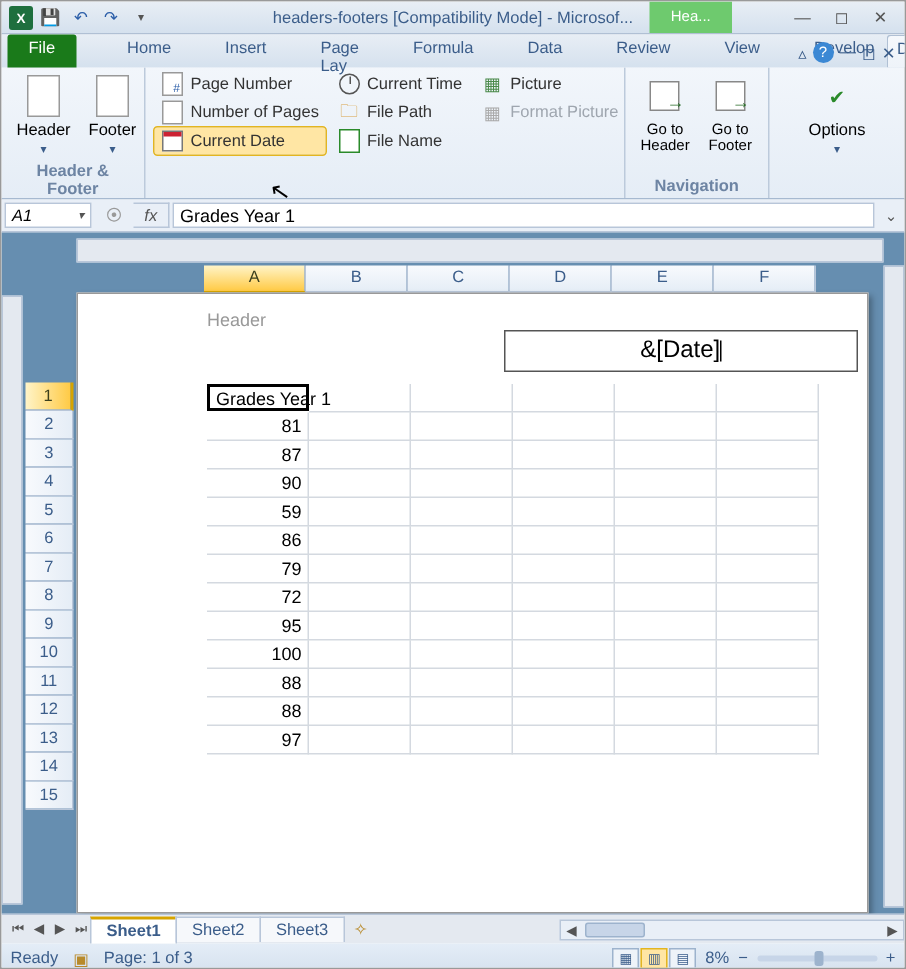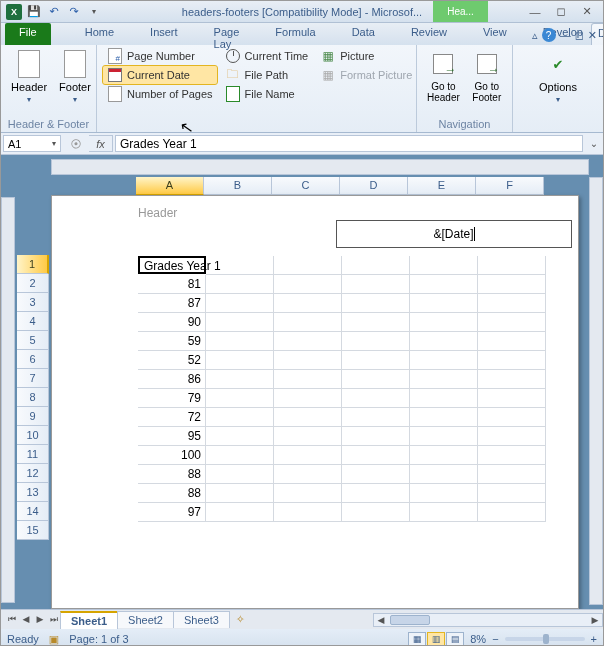--- a/index.html
+++ b/index.html
@@ -101,21 +101,21 @@
     border-bottom: 1px solid #a6b9d0;
     display: flex;
   }
   .group {
     border-right: 1px solid #bccadb;
     padding: 2px 6px 2px 6px;
     display: flex;
     flex-direction: column;
   }
   .group-body { flex: 1; display: flex; align-items: flex-start; gap: 4px; }
-  .group-label { text-align: center; color: #6d84a3; font-size: 11px; padding: 2px 0 0 0; }
+  .group-label { text-align: center; color: #6d84a3; font-size: 11px; padding: 2px 0 0 0; font-weight: bold; }
   .big-btn {
     display: flex; flex-direction: column; align-items: center; justify-content: flex-start;
     padding: 2px 4px; gap: 2px;
     border-radius: 3px;
   }
   .big-btn .big-icon { width: 30px; height: 30px; display:flex;align-items:center;justify-content:center; }
   .big-btn .arrow { font-size: 8px; color: #3b5d8a; }
   .small-row { display: flex; flex-direction: column; gap: 1px; }
   .small-btn {
     display: flex; align-items: center; gap: 4px; padding: 1px 4px; border-radius: 2px;
@@ -134,42 +134,42 @@
   .check-ico { color:#2a8a2a; font-size:13px; }
 
   
   .fbar {
     height: 22px;
     display: flex;
     align-items: stretch;
     border-bottom: 1px solid #b8c6d9;
     background: #e9eff7;
   }
-  .namebox { width:58px; background:#fff; border:1px solid #b8c6d9; margin:2px; display:flex;align-items:center;padding:0 4px;font-size:11px; }
+  .namebox { width:58px; background:#fff; border:1px solid #b8c6d9; margin:2px; display:flex;align-items:center;padding:0 4px;font-size:11px;font-style:italic; }
   .namebox .dd { margin-left:auto; color:#555; font-size:8px;}
   .fx-label { width:24px; display:flex;align-items:center;justify-content:center;font-style:italic;color:#555;border:1px solid #b8c6d9;border-left:none;margin:2px 0; background:#e9eff7;}
   .formula-input { flex:1; background:#fff;border:1px solid #b8c6d9;margin:2px;display:flex;align-items:center;padding:0 4px;font-size:12px; }
   .fbar-exp { width:18px;display:flex;align-items:center;justify-content:center;color:#555;font-size:10px;}
 
   
   .sheet-wrap { position: relative; height: 454px; background: #668eb0; overflow:hidden;}
   .ruler-top { position:absolute;top:4px;left:50px;right:14px;height:16px;background:#e4e9f0;border:1px solid #b8c6d9; }
   .col-headers { position:absolute;top:22px;left:50px;right:14px;height:18px;display:flex; }
   .col-h { flex:0 0 68px;border-right:1px solid #b8c6d9;border-bottom:1px solid #b8c6d9;background:linear-gradient(#f8fafd,#e5edf6);text-align:center;color:#3b5d8a;font-size:11px;line-height:17px; }
   .col-h.active { background:linear-gradient(#fff4c8,#ffca45); color:#3b3f1d; border-bottom-color:#d6a400;}
   .col-h.first-spacer { flex: 0 0 85px; background: #668eb0; border:none;}
   .row-headers { position:absolute;top:100px;left:16px;width:32px; }
   .row-h { height:19px;background:linear-gradient(90deg,#f8fafd,#e5edf6);border-bottom:1px solid #b8c6d9;border-right:1px solid #b8c6d9;text-align:center;color:#3b5d8a;font-size:11px;line-height:18px; }
   .row-h.active { background:linear-gradient(90deg,#fff4c8,#ffca45); color:#3b3f1d; border-right:2px solid #d6a400;}
   .vruler { position:absolute;top:42px;left:0px;width:14px;bottom:6px;background:#e4e9f0;border:1px solid #b8c6d9; }
   .vscroll { position:absolute;top:22px;right:0;bottom:4px;width:14px;background:#e4e9f0;border:1px solid #b8c6d9; }
 
   .page { position:absolute; top:40px; left:50px; width:528px; height:414px; background:#fff;border:1px solid #999; box-shadow:2px 2px 4px rgba(0,0,0,0.3); }
   .header-label { position:absolute; top:10px; left:86px; color:#999; font-size:12px; }
-  .header-box { position:absolute; top:24px; left:284px; width:236px; height:28px; border:1px solid #555; display:flex; align-items:center; justify-content:center; font-size:12px; }
+  .header-box { position:absolute; top:24px; left:284px; width:236px; height:28px; border:1px solid #555; display:flex; align-items:center; justify-content:center; font-size:16px; }
   .header-box .cursor { border-right:1px solid #000; height:14px;}
   .grid { position:absolute; top:60px; left:86px; }
   .grid-row { display:flex; height:19px; }
   .cell { width:68px; height:19px; border-right:1px solid #d4d9e0; border-bottom:1px solid #d4d9e0; text-align:right; padding:0 4px; font-size:12px; line-height:18px; }
   .cell.a1 { text-align:left; border:2px solid #000; height:18px; line-height:16px; white-space:nowrap; overflow:visible; position:relative; z-index:2; background:#fff;}
 
   
   .sheet-tabs {
     height: 20px;
     background: #e4e9f0;
@@ -280,31 +280,31 @@
     <div class="group-body" style="flex-direction:row;gap:4px;">
       <div class="small-row">
         <div class="small-btn">
           <span class="small-icon">
               <span class="page-ico">
                 <span style="position:absolute;bottom:0;right:1px;font-size:8px;color:#2a5da8;">#</span>
               </span>
             </span>
           <span>Page Number</span>
         </div>
+        <div class="small-btn">
+          <span class="small-icon">
+              <span class="page-ico"></span>
+            </span>
+          <span>Number of Pages</span>
+        </div>
         <div class="small-btn highlighted">
           <span class="small-icon">
               <span class="cal-ico"></span>
             </span>
           <span>Current Date</span>
-        </div>
-        <div class="small-btn">
-          <span class="small-icon">
-              <span class="page-ico"></span>
-            </span>
-          <span>Number of Pages</span>
         </div>
       </div>
       <div class="small-row">
         <div class="small-btn">
           <span class="small-icon">
               <span class="clock-ico"></span>
             </span>
           <span>Current Time</span>
         </div>
         <div class="small-btn">
@@ -450,28 +450,20 @@
         </div>
         <div class="grid-row">
           <div class="cell">59</div>
           <div class="cell"></div>
           <div class="cell"></div>
           <div class="cell"></div>
           <div class="cell"></div>
           <div class="cell"></div>
         </div>
         <div class="grid-row">
-          <div class="cell">52</div>
-          <div class="cell"></div>
-          <div class="cell"></div>
-          <div class="cell"></div>
-          <div class="cell"></div>
-          <div class="cell"></div>
-        </div>
-        <div class="grid-row">
           <div class="cell">86</div>
           <div class="cell"></div>
           <div class="cell"></div>
           <div class="cell"></div>
           <div class="cell"></div>
           <div class="cell"></div>
         </div>
         <div class="grid-row">
           <div class="cell">79</div>
           <div class="cell"></div>

